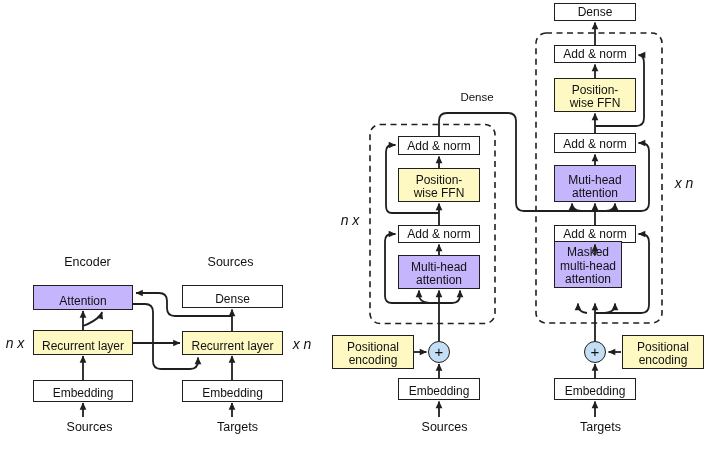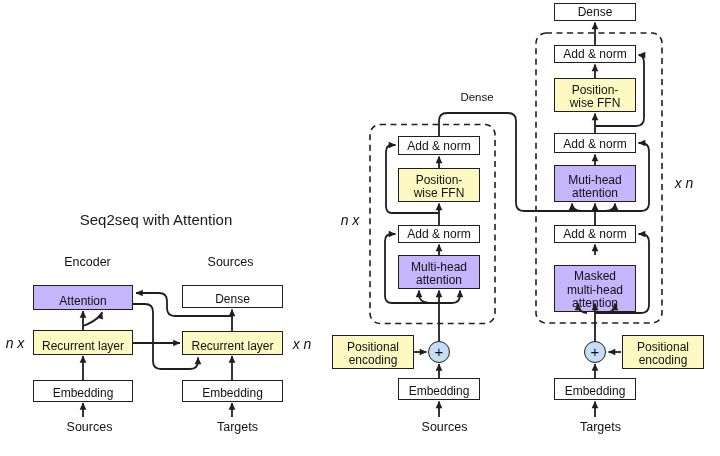--- a/index.html
+++ b/index.html
@@ -30,21 +30,20 @@
   svg.overlay path, svg.overlay rect{fill:none;stroke:#1f1f1f;stroke-width:1.8;}
   svg.overlay rect.dashed{stroke-width:1.6;stroke-dasharray:6 4.5;}
   svg.overlay path{marker-end:url(#ah);}
   #ah path{fill:#1f1f1f;stroke:none;}
 </style>
 </head>
 <body>
 
 <div id="stage">
 
-  <div class="lbl title" style="left:156px;top:211px;">Seq2seq with Attention</div>
   <div class="lbl sub" style="left:82px;top:255px;">Encoder</div>
   <div class="lbl sub" style="left:225px;top:255px;">Sources</div>
 
   <div class="box fill-medium" style="left:33px;top:285px;width:100px;height:25px;">
     <span>Attention</span>
   </div>
   <div class="box fill-white" style="left:182px;top:285px;width:101px;height:23px;">
     <span>Dense</span>
   </div>
   <div class="box fill-light" style="left:33px;top:330px;width:100px;height:25px;">
@@ -108,21 +107,21 @@
   <div class="box fill-white" style="left:554px;top:133px;width:82px;height:20px;">
     <span>Add &amp; norm</span>
   </div>
   <div class="box fill-medium" style="left:554px;top:165px;width:82px;height:37px;">
     <span>Muti-head</span>
     <span>attention</span>
   </div>
   <div class="box fill-white" style="left:554px;top:225px;width:82px;height:18px;">
     <span>Add &amp; norm</span>
   </div>
-  <div class="box fill-medium" style="left:554px;top:265px;width:82px;height:47px;">
+  <div class="box fill-medium" style="left:554px;top:241px;width:68px;height:47px;">
     <span>Masked</span>
     <span>multi-head</span>
     <span>attention</span>
   </div>
   <div class="circle" style="left:584px;top:341px;">
     <span>+</span>
   </div>
   <div class="box fill-light" style="left:622px;top:335px;width:82px;height:34px;">
     <span>Positional</span>
     <span>encoding</span>

